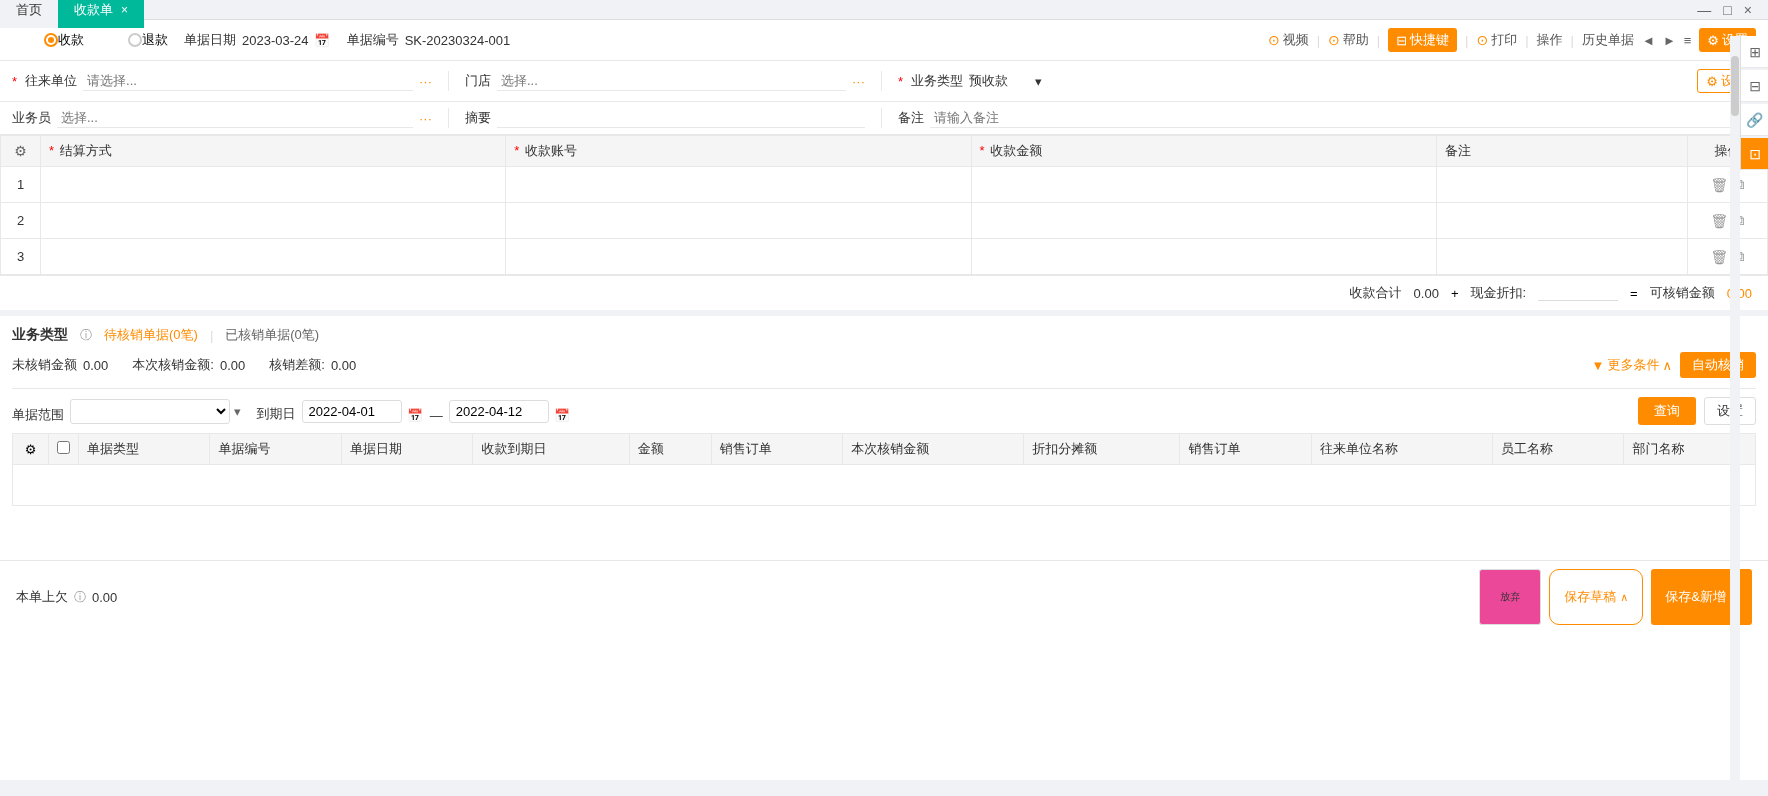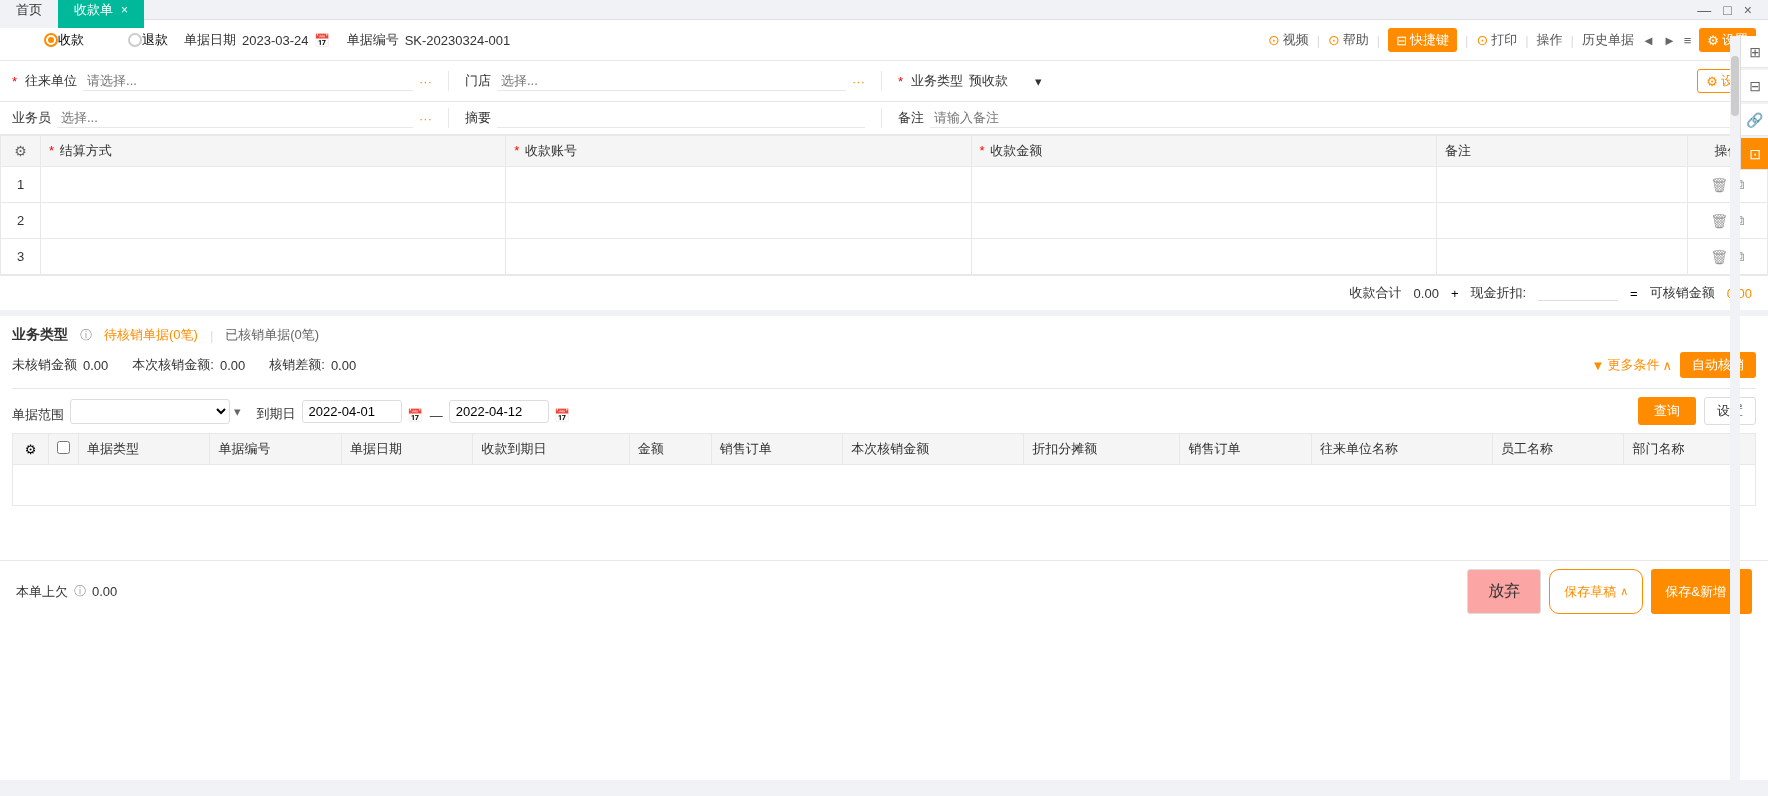--- a/index.html
+++ b/index.html
@@ -164,22 +164,22 @@
     .footer {
       display: flex; align-items: center; padding: 8px 16px;
       border-top: 1px solid #e8e8e8; background: #fff; flex-shrink: 0; margin-top: 44px;
     }
     .footer-left { display: flex; align-items: center; gap: 6px; }
     .footer-label { color: #333; }
     .footer-value { color: #333; font-weight: 500; }
     .info-icon { color: #999; font-size: 12px; cursor: pointer; }
     .footer-right { margin-left: auto; display: flex; gap: 8px; }
     .btn-discard {
-      border: 1px solid #ddd; background: #fca5a5; color: #333; border-radius: 3px;
-      padding: 11px 20px; cursor: pointer; font-size: 16px;
+      border: 1px solid #ddd; background: #ec4899; color: #333; border-radius: 3px;
+      padding: 20px 20px; cursor: pointer; font-size: 10px;
     }
     .btn-draft {
       border: 1px solid #ff8c00; background: #fff; color: #ff8c00; border-radius: 10px;
       padding: 6px 14px; cursor: pointer; font-size: 13px; display: flex; align-items: center; gap: 4px;
     }
     .btn-save-new {
       background: #ff8c00; color: #fff; border: none; border-radius: 3px;
       padding: 6px 14px; cursor: pointer; font-size: 13px; display: flex; align-items: center; gap: 4px;
     }
     .btn-chevron { font-size: 11px; }

